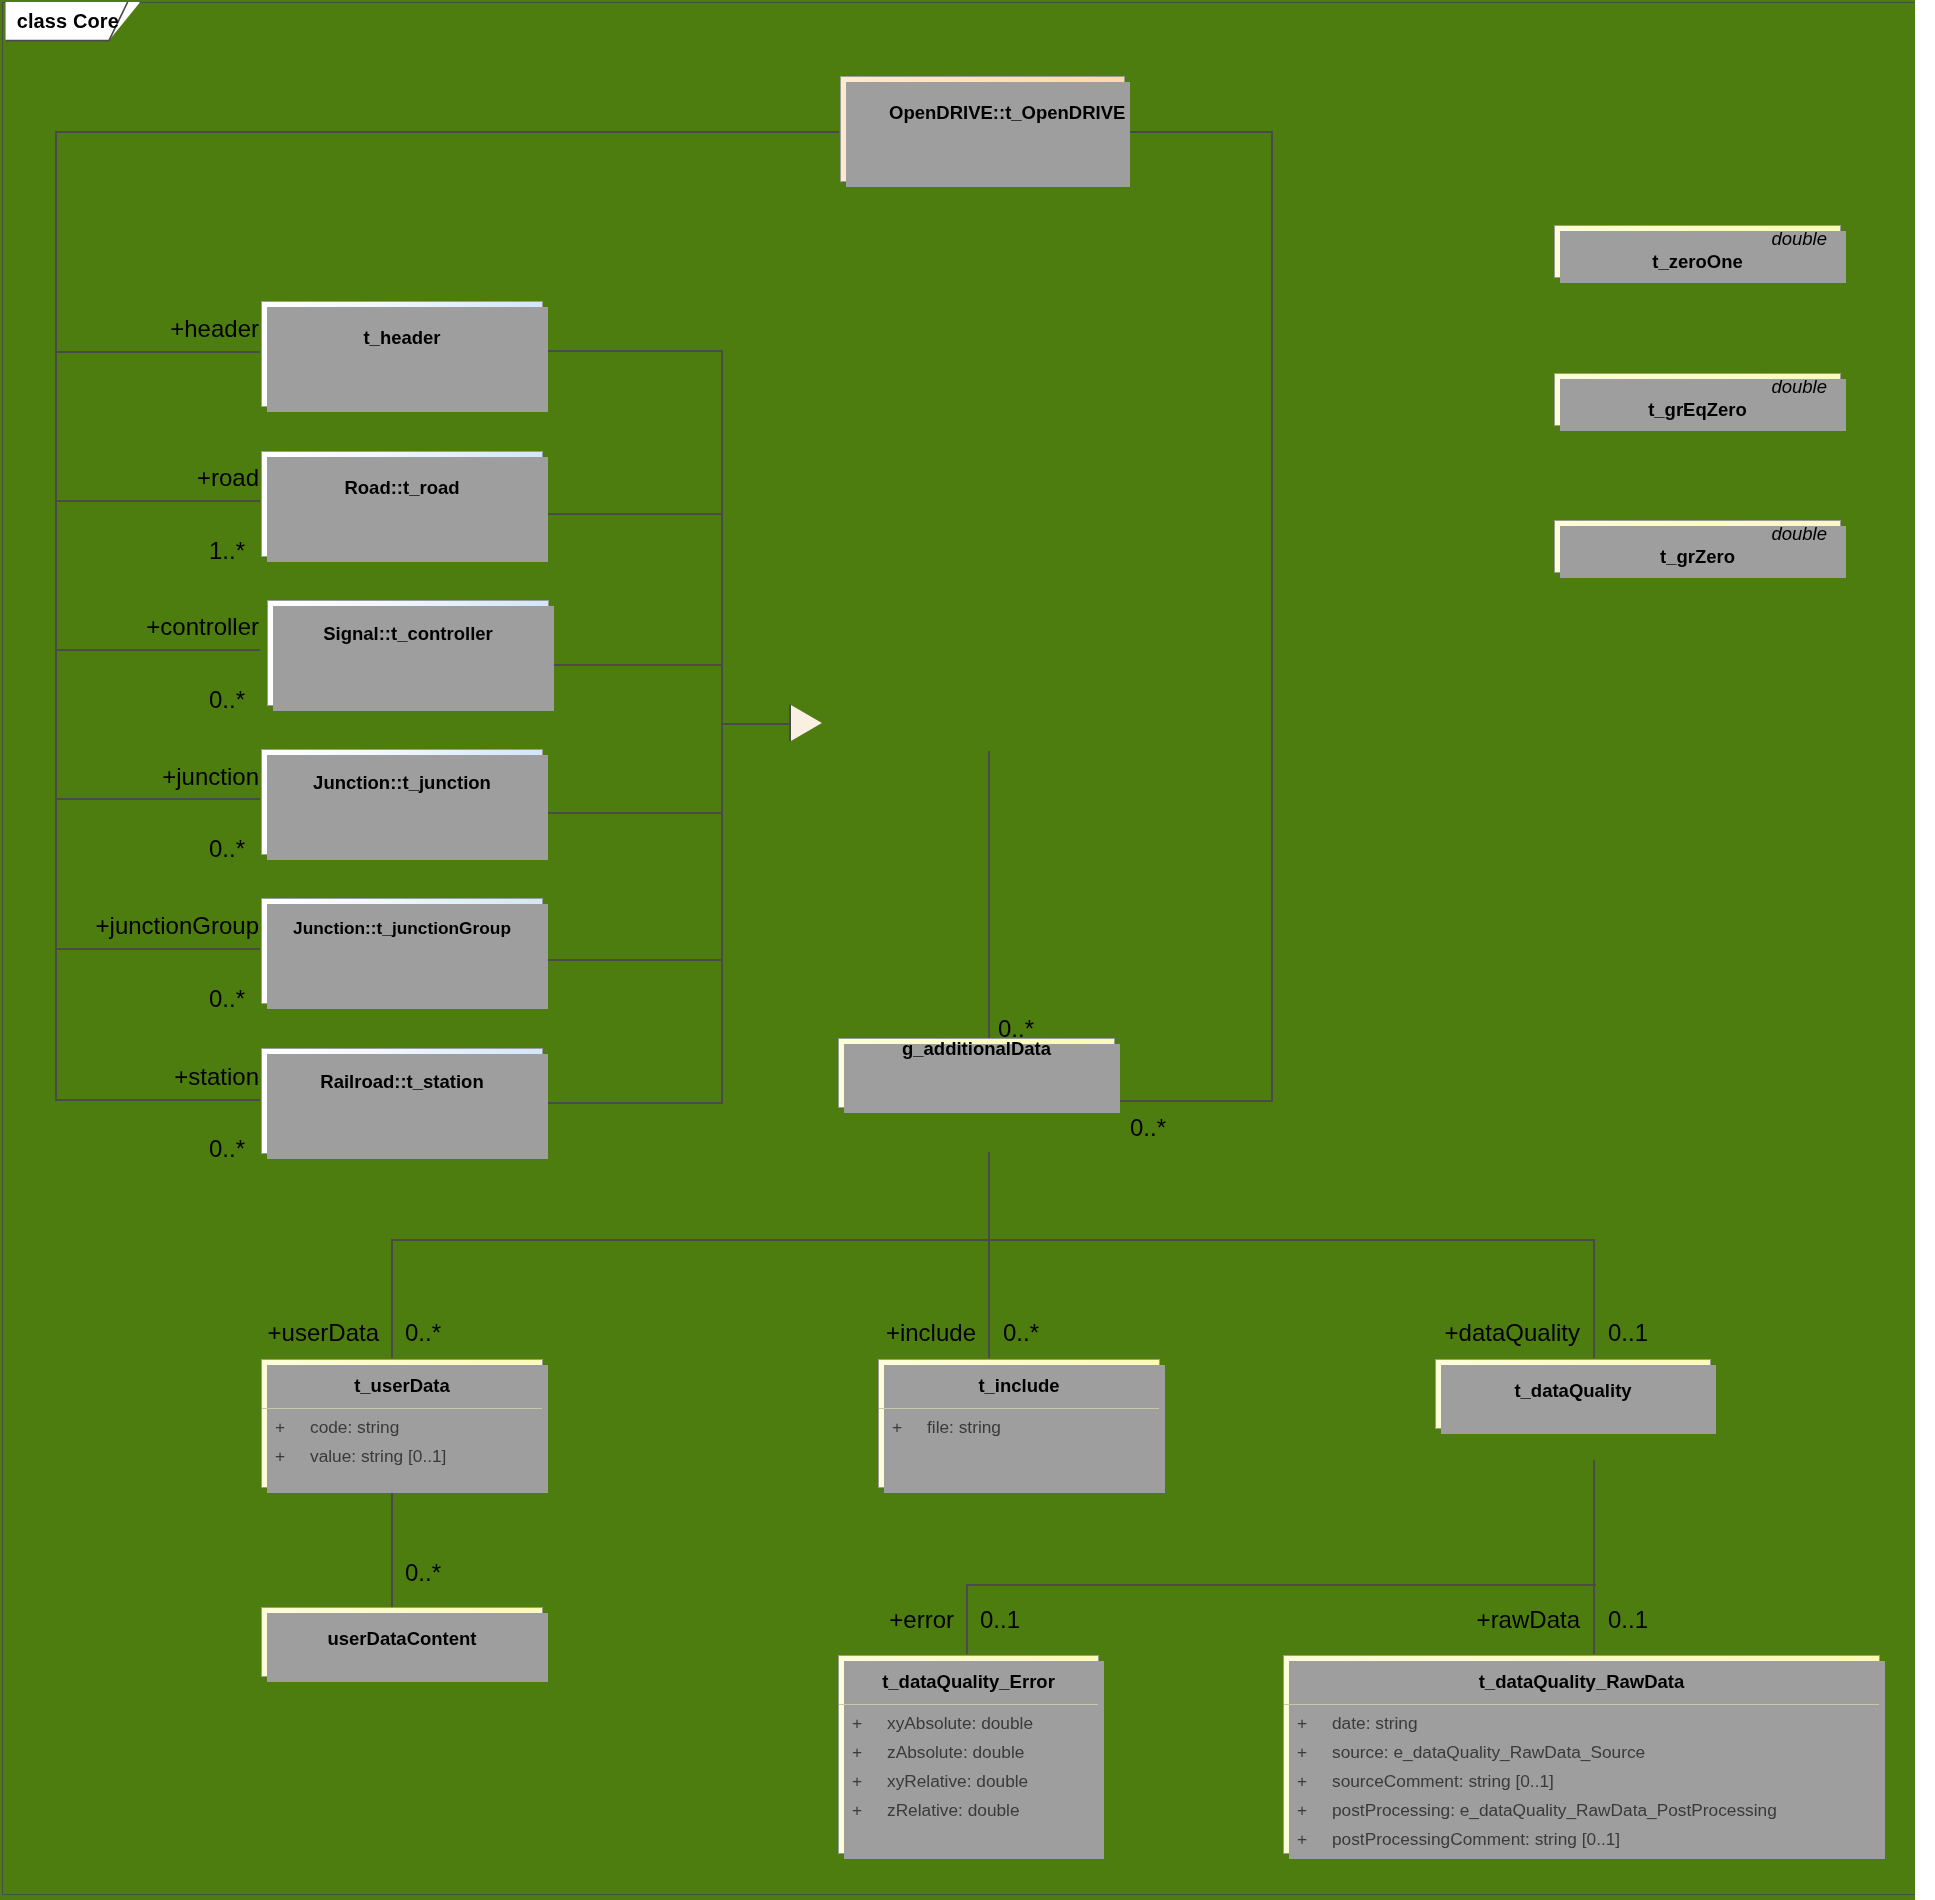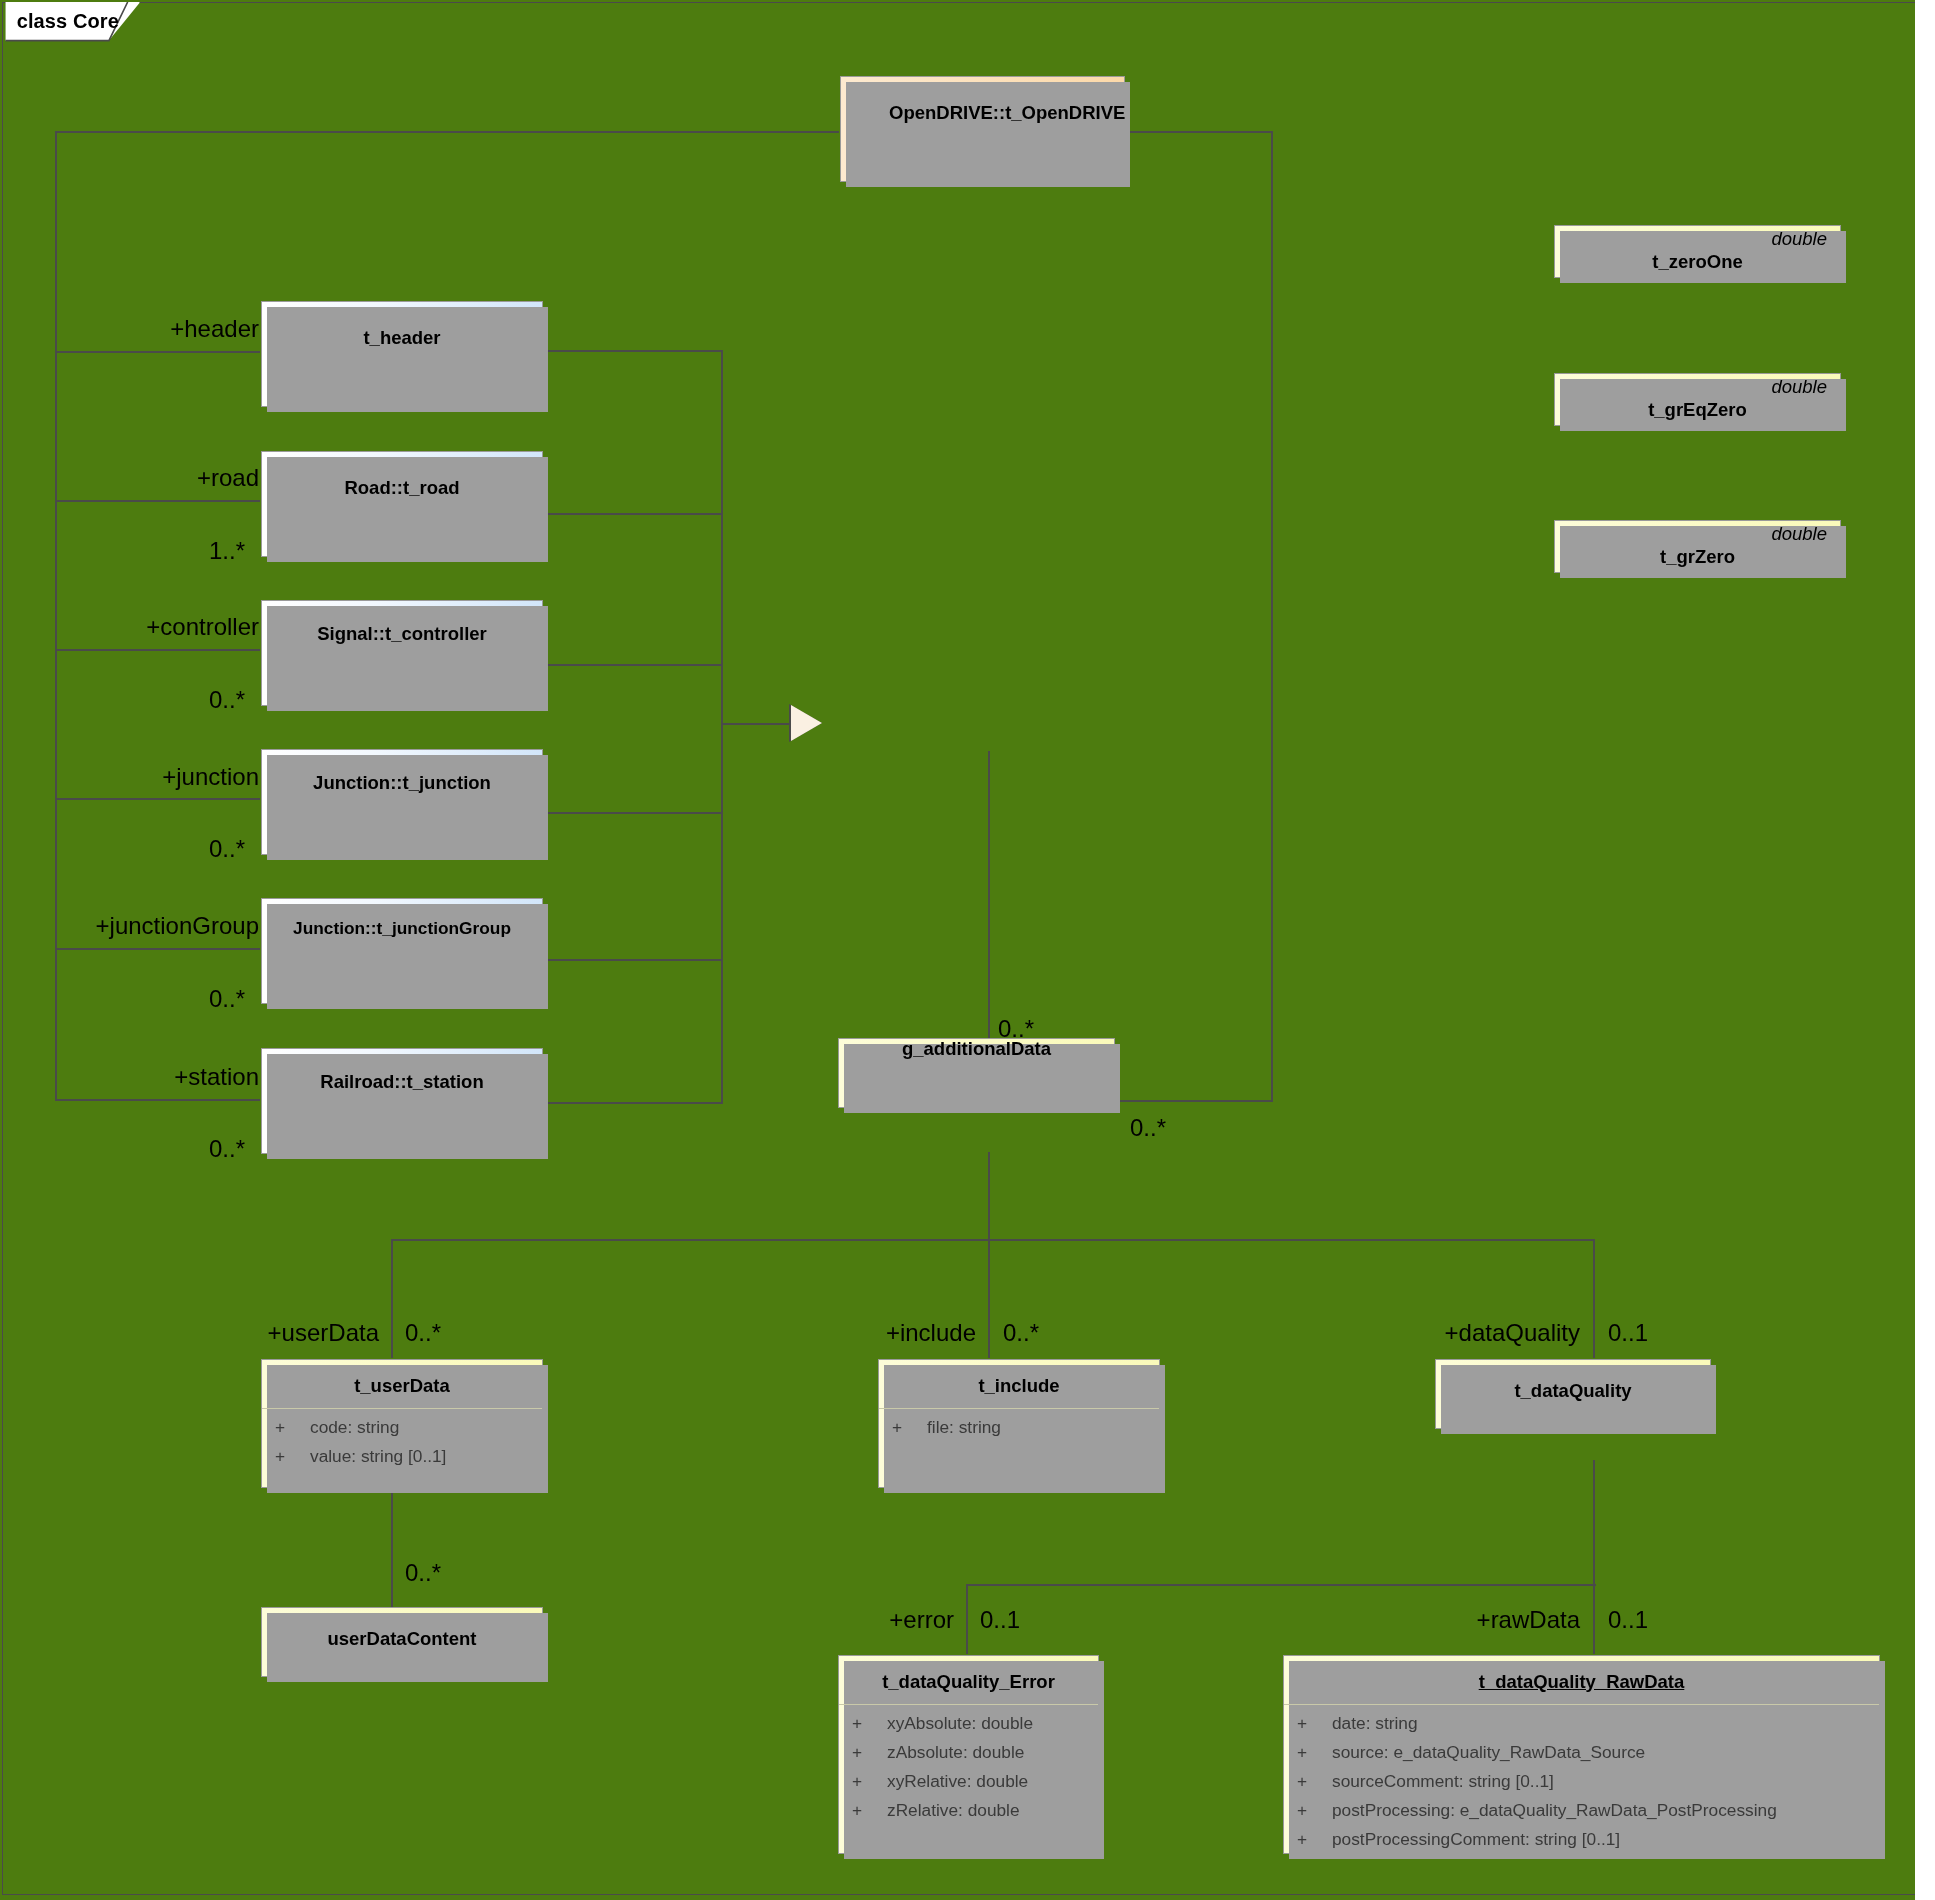--- a/index.html
+++ b/index.html
@@ -222,21 +222,21 @@
   <div class="cls blue" style="left:261px;top:301px;width:282px;height:106px;">
     <div class="shadow"></div>
     <div class="title" style="padding-top:26px;">t_header</div>
   </div>
 
   <div class="cls blue" style="left:261px;top:451px;width:282px;height:106px;">
     <div class="shadow"></div>
     <div class="title" style="padding-top:26px;">Road::t_road</div>
   </div>
 
-  <div class="cls blue" style="left:261px;top:600px;width:282px;height:106px;">
+  <div class="cls blue" style="left:267px;top:600px;width:282px;height:106px;">
     <div class="shadow"></div>
     <div class="title" style="padding-top:23px;">Signal::t_controller</div>
   </div>
 
   <div class="cls blue" style="left:261px;top:749px;width:282px;height:106px;">
     <div class="shadow"></div>
     <div class="title" style="padding-top:23px;">Junction::t_junction</div>
   </div>
 
   <div class="cls blue" style="left:261px;top:898px;width:282px;height:106px;">
@@ -330,21 +330,21 @@
       </div>
       <div class="attr">
         <span class="vis">+</span>
         <span>zRelative: double</span>
       </div>
     </div>
   </div>
 
   <div class="cls yellow" style="left:1283px;top:1655px;width:597px;height:199px;">
     <div class="shadow"></div>
-    <div class="title" style="padding-top:15.5px;text-decoration:underline;">t_dataQuality_RawData</div>
+    <div class="title" style="padding-top:15.5px;">t_dataQuality_RawData</div>
     <div class="sep" style="top:48px;"></div>
     <div class="attrs" style="top:57px;">
       <div class="attr">
         <span class="vis">+</span>
         <span>date: string</span>
       </div>
       <div class="attr">
         <span class="vis">+</span>
         <span>source: e_dataQuality_RawData_Source</span>
       </div>

